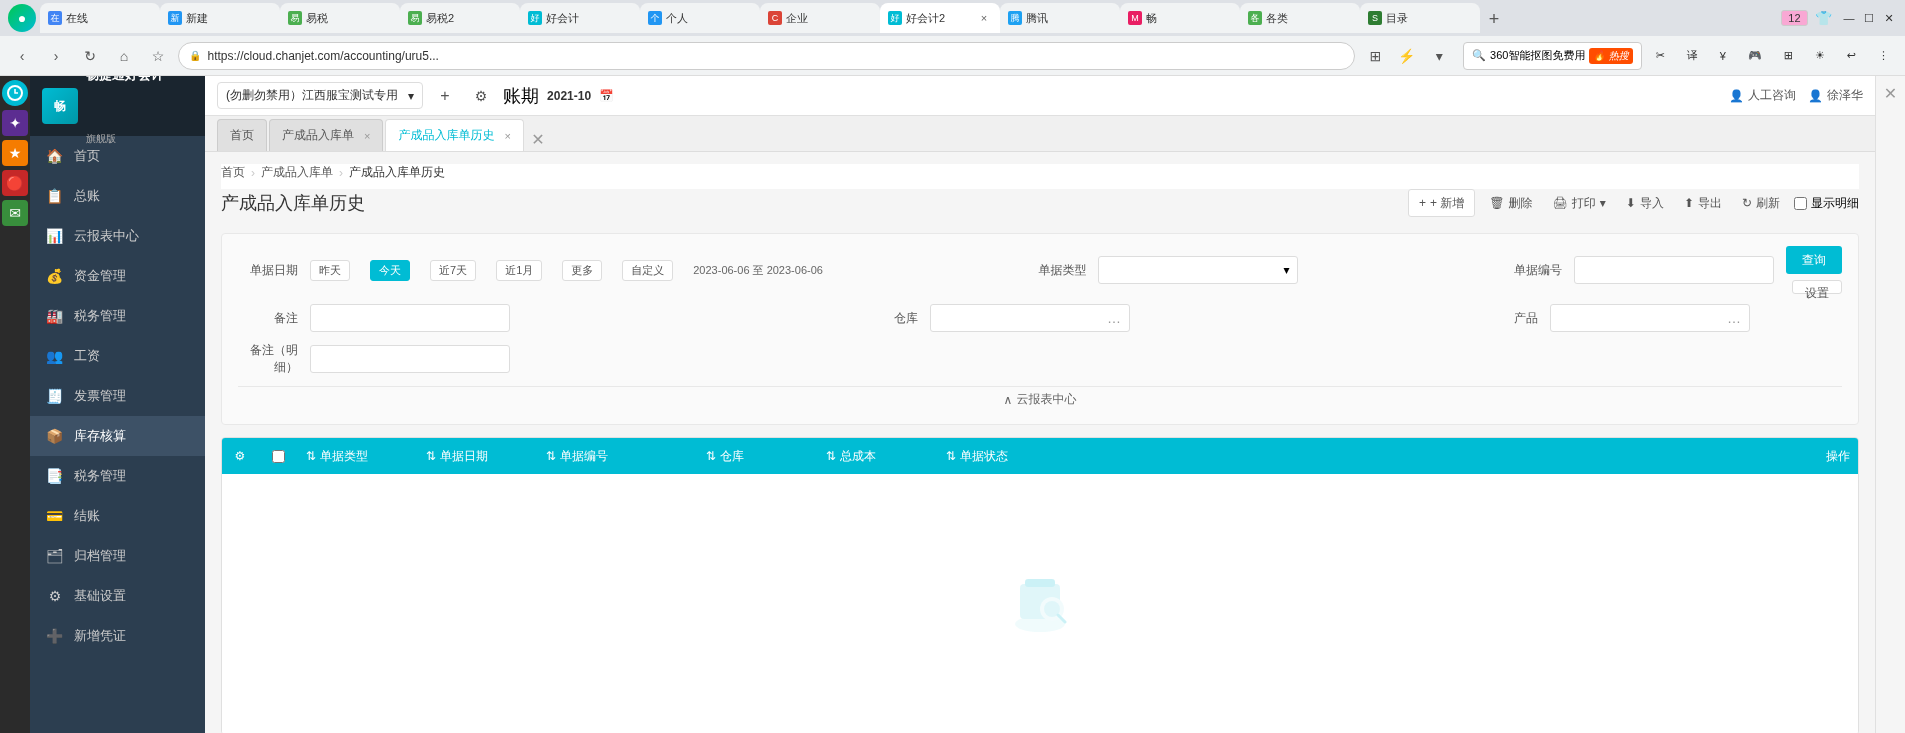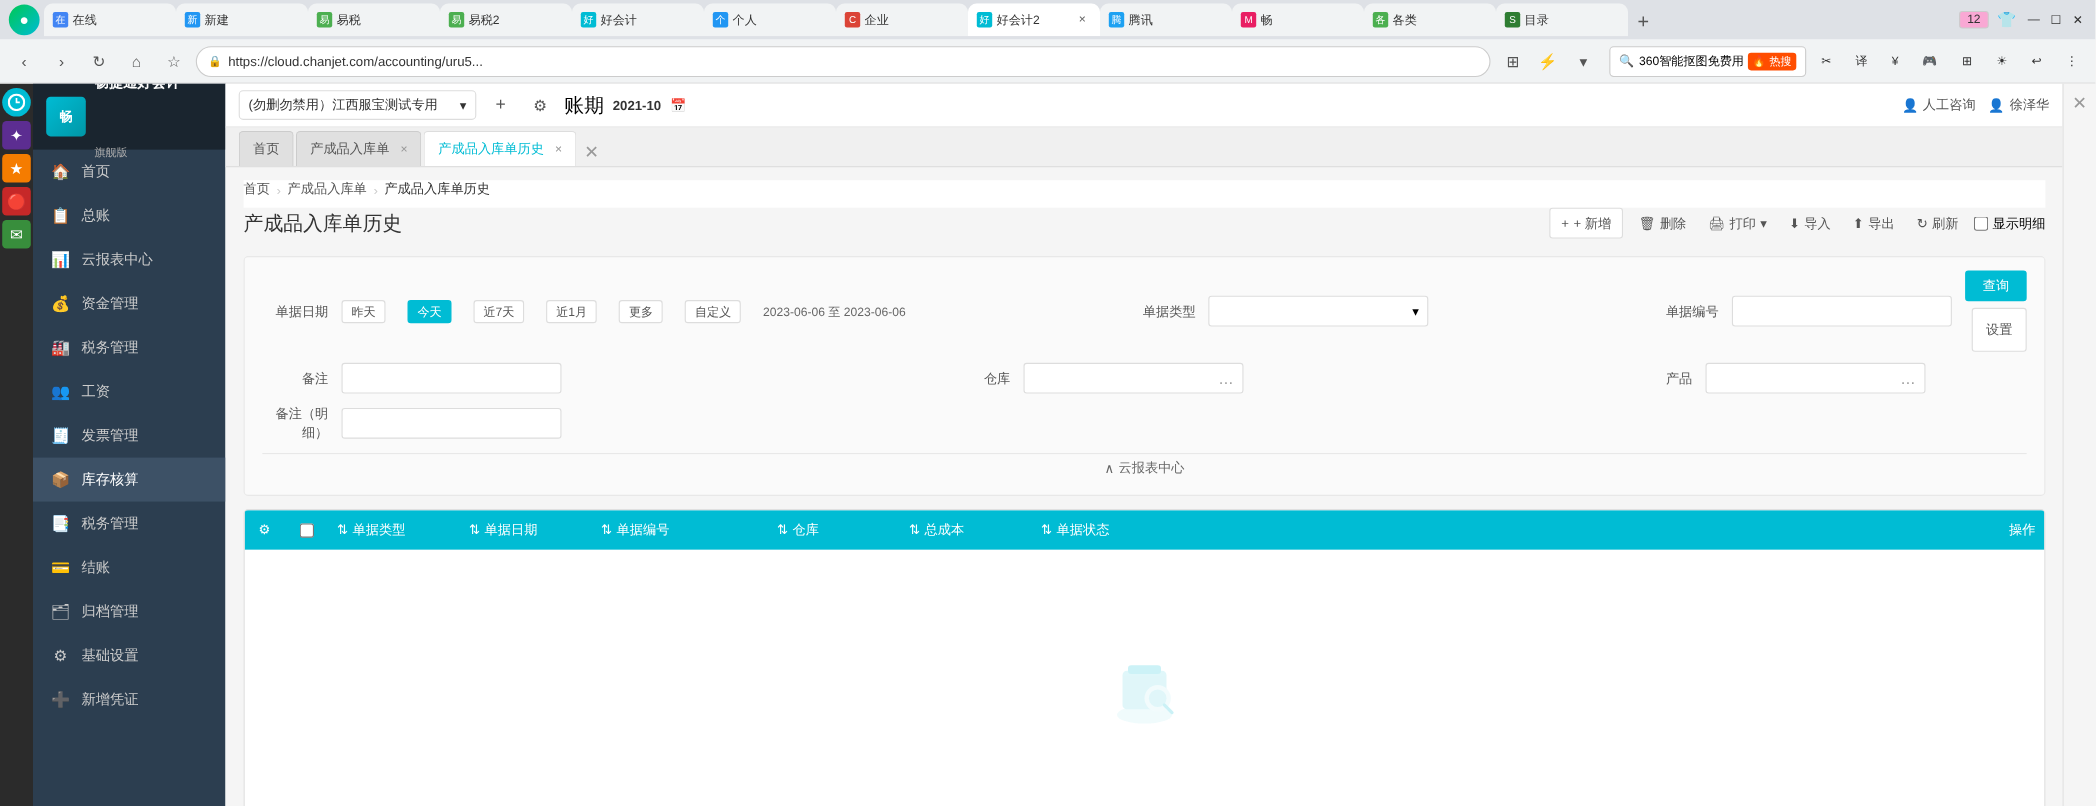--- a/index.html
+++ b/index.html
@@ -17,21 +17,21 @@
     .browser-controls-right { display: flex; align-items: center; gap: 4px; margin-left: auto; }
     .win-btn { width: 16px; height: 16px; border-radius: 2px; display: flex; align-items: center; justify-content: center; font-size: 11px; color: #333; cursor: pointer; }
 
     .browser-toolbar { height: 40px; background: #f1f3f4; display: flex; align-items: center; padding: 0 8px; gap: 6px; border-bottom: 1px solid #ddd; }
     .nav-btn { width: 28px; height: 28px; border-radius: 50%; display: flex; align-items: center; justify-content: center; font-size: 14px; color: #555; cursor: pointer; }
     .address-bar { flex: 1; height: 28px; background: #fff; border: 1px solid #ccc; border-radius: 14px; display: flex; align-items: center; padding: 0 10px; gap: 6px; font-size: 12px; color: #333; }
     .address-icon { font-size: 10px; color: #666; }
     .address-text { flex: 1; overflow: hidden; white-space: nowrap; text-overflow: ellipsis; font-size: 12px; color: #333; }
     .toolbar-right-btn { height: 28px; padding: 0 8px; border-radius: 4px; display: flex; align-items: center; gap: 4px; font-size: 11px; color: #333; cursor: pointer; white-space: nowrap; }
     .search-bar { height: 28px; background: #fff; border: 1px solid #ccc; border-radius: 4px; display: flex; align-items: center; padding: 0 8px; gap: 4px; font-size: 11px; }
-    .hot-tag { background: #ff4d00; color: #fff; padding: 1px 4px; border-radius: 3px; font-size: 10px; }
+    .hot-tag { background: #ff4d00; color: #fff; padding: 1px 4px; border-radius: 3px; font-size: 10px; font-style: italic; }
 
     
     .app-container { display: flex; flex: 1; overflow: hidden; }
 
     
     .icon-sidebar { width: 30px; background: #2b2b2b; display: flex; flex-direction: column; align-items: center; padding-top: 4px; gap: 4px; flex-shrink: 0; }
     .icon-sidebar-item { width: 26px; height: 26px; border-radius: 4px; display: flex; align-items: center; justify-content: center; font-size: 14px; cursor: pointer; color: #fff; }
 
     
     .nav-sidebar { width: 175px; background: #2c3e50; display: flex; flex-direction: column; flex-shrink: 0; }
@@ -42,21 +42,21 @@
     .nav-header-sub { font-size: 10px; color: #aaa; margin-top: 48px; }
     .nav-item { height: 40px; display: flex; align-items: center; padding: 0 16px; gap: 10px; cursor: pointer; color: #ccc; font-size: 13px; }
     .nav-item.active { background: #3d5166; color: #fff; }
     .nav-item-icon { width: 18px; text-align: center; font-size: 14px; flex-shrink: 0; }
 
     
     .content-area { flex: 1; display: flex; flex-direction: column; background: #f5f5f5; overflow: hidden; }
 
     
     .app-header { height: 40px; background: #fff; border-bottom: 1px solid #e0e0e0; display: flex; align-items: center; padding: 0 12px; gap: 8px; }
-    .company-selector { display: flex; align-items: center; gap: 20px; padding: 4px 8px; border: 1px solid #ddd; border-radius: 4px; cursor: pointer; font-size: 12px; color: #333; background: #fff; }
+    .company-selector { display: flex; align-items: center; gap: 10px; padding: 4px 8px; border: 1px solid #ddd; border-radius: 4px; cursor: pointer; font-size: 12px; color: #333; background: #fff; }
     .period-label { font-size: 18px; color: #000000; }
     .period-value { font-size: 12px; color: #333; font-weight: bold; }
     .header-right { margin-left: auto; display: flex; align-items: center; gap: 12px; }
     .header-right-btn { display: flex; align-items: center; gap: 4px; font-size: 12px; color: #555; cursor: pointer; }
 
     
     .page-tabs { height: 36px; background: #f0f0f0; display: flex; align-items: flex-end; padding: 0 12px; border-bottom: 1px solid #ddd; gap: 2px; }
     .page-tab { height: 32px; padding: 0 12px; display: flex; align-items: center; gap: 6px; font-size: 12px; color: #555; cursor: pointer; background: #e0e0e0; border-radius: 4px 4px 0 0; border: 1px solid #ccc; border-bottom: none; }
     .page-tab.active { background: #fff; color: #00bcd4; border-color: #ddd; }
     .page-tab .tab-x { font-size: 11px; color: #999; margin-left: 4px; }
@@ -76,21 +76,21 @@
     .filter-label { font-size: 12px; color: #555; width: 60px; flex-shrink: 0; text-align: right; }
     .date-buttons { display: flex; align-items: center; gap: 20px; }
     .date-btn { padding: 2px 8px; border: 1px solid #ddd; border-radius: 3px; font-size: 11px; color: #555; cursor: pointer; background: #fff; }
     .date-btn.active { background: #00bcd4; color: #fff; border-color: #00bcd4; }
     .date-range { font-size: 11px; color: #666; margin-left: 8px; }
     .filter-input { height: 28px; border: 1px solid #ddd; border-radius: 3px; padding: 0 8px; font-size: 12px; background: #fff; width: 200px; }
     .filter-select { height: 28px; border: 1px solid #ddd; border-radius: 3px; padding: 0 8px; font-size: 12px; background: #fff; width: 200px; display: flex; align-items: center; justify-content: space-between; cursor: pointer; }
     .filter-dots { color: #999; font-size: 14px; cursor: pointer; }
     .collapse-btn { display: flex; align-items: center; justify-content: center; gap: 4px; padding: 4px 12px; font-size: 12px; color: #666; cursor: pointer; border-top: 1px solid #e8e8e8; margin-top: 8px; }
     .query-btn { background: #00bcd4; color: #fff; border: none; border-radius: 3px; padding: 4px 16px; font-size: 12px; cursor: pointer; height: 28px; }
-    .settings-btn { background: #fff; color: #555; border: 1px solid #ddd; border-radius: 3px; padding: 4px 12px; font-size: 12px; cursor: pointer; height: 40px; }
+    .settings-btn { background: #fff; color: #555; border: 1px solid #ddd; border-radius: 3px; padding: 4px 12px; font-size: 12px; cursor: pointer; height: 14px; }
 
     
     .table-section { border: 1px solid #e0e0e0; border-radius: 4px; overflow: hidden; }
     .table-header { background: #00bcd4; display: flex; align-items: center; height: 36px; color: #fff; font-size: 12px; }
     .th-cell { padding: 0 8px; display: flex; align-items: center; gap: 4px; flex-shrink: 0; }
     .th-cell.sortable { cursor: pointer; }
     .th-checkbox { width: 40px; display: flex; align-items: center; justify-content: center; flex-shrink: 0; }
     .th-gear { width: 36px; display: flex; align-items: center; justify-content: center; flex-shrink: 0; }
     .table-body { min-height: 200px; background: #fff; display: flex; align-items: center; justify-content: center; }
 

